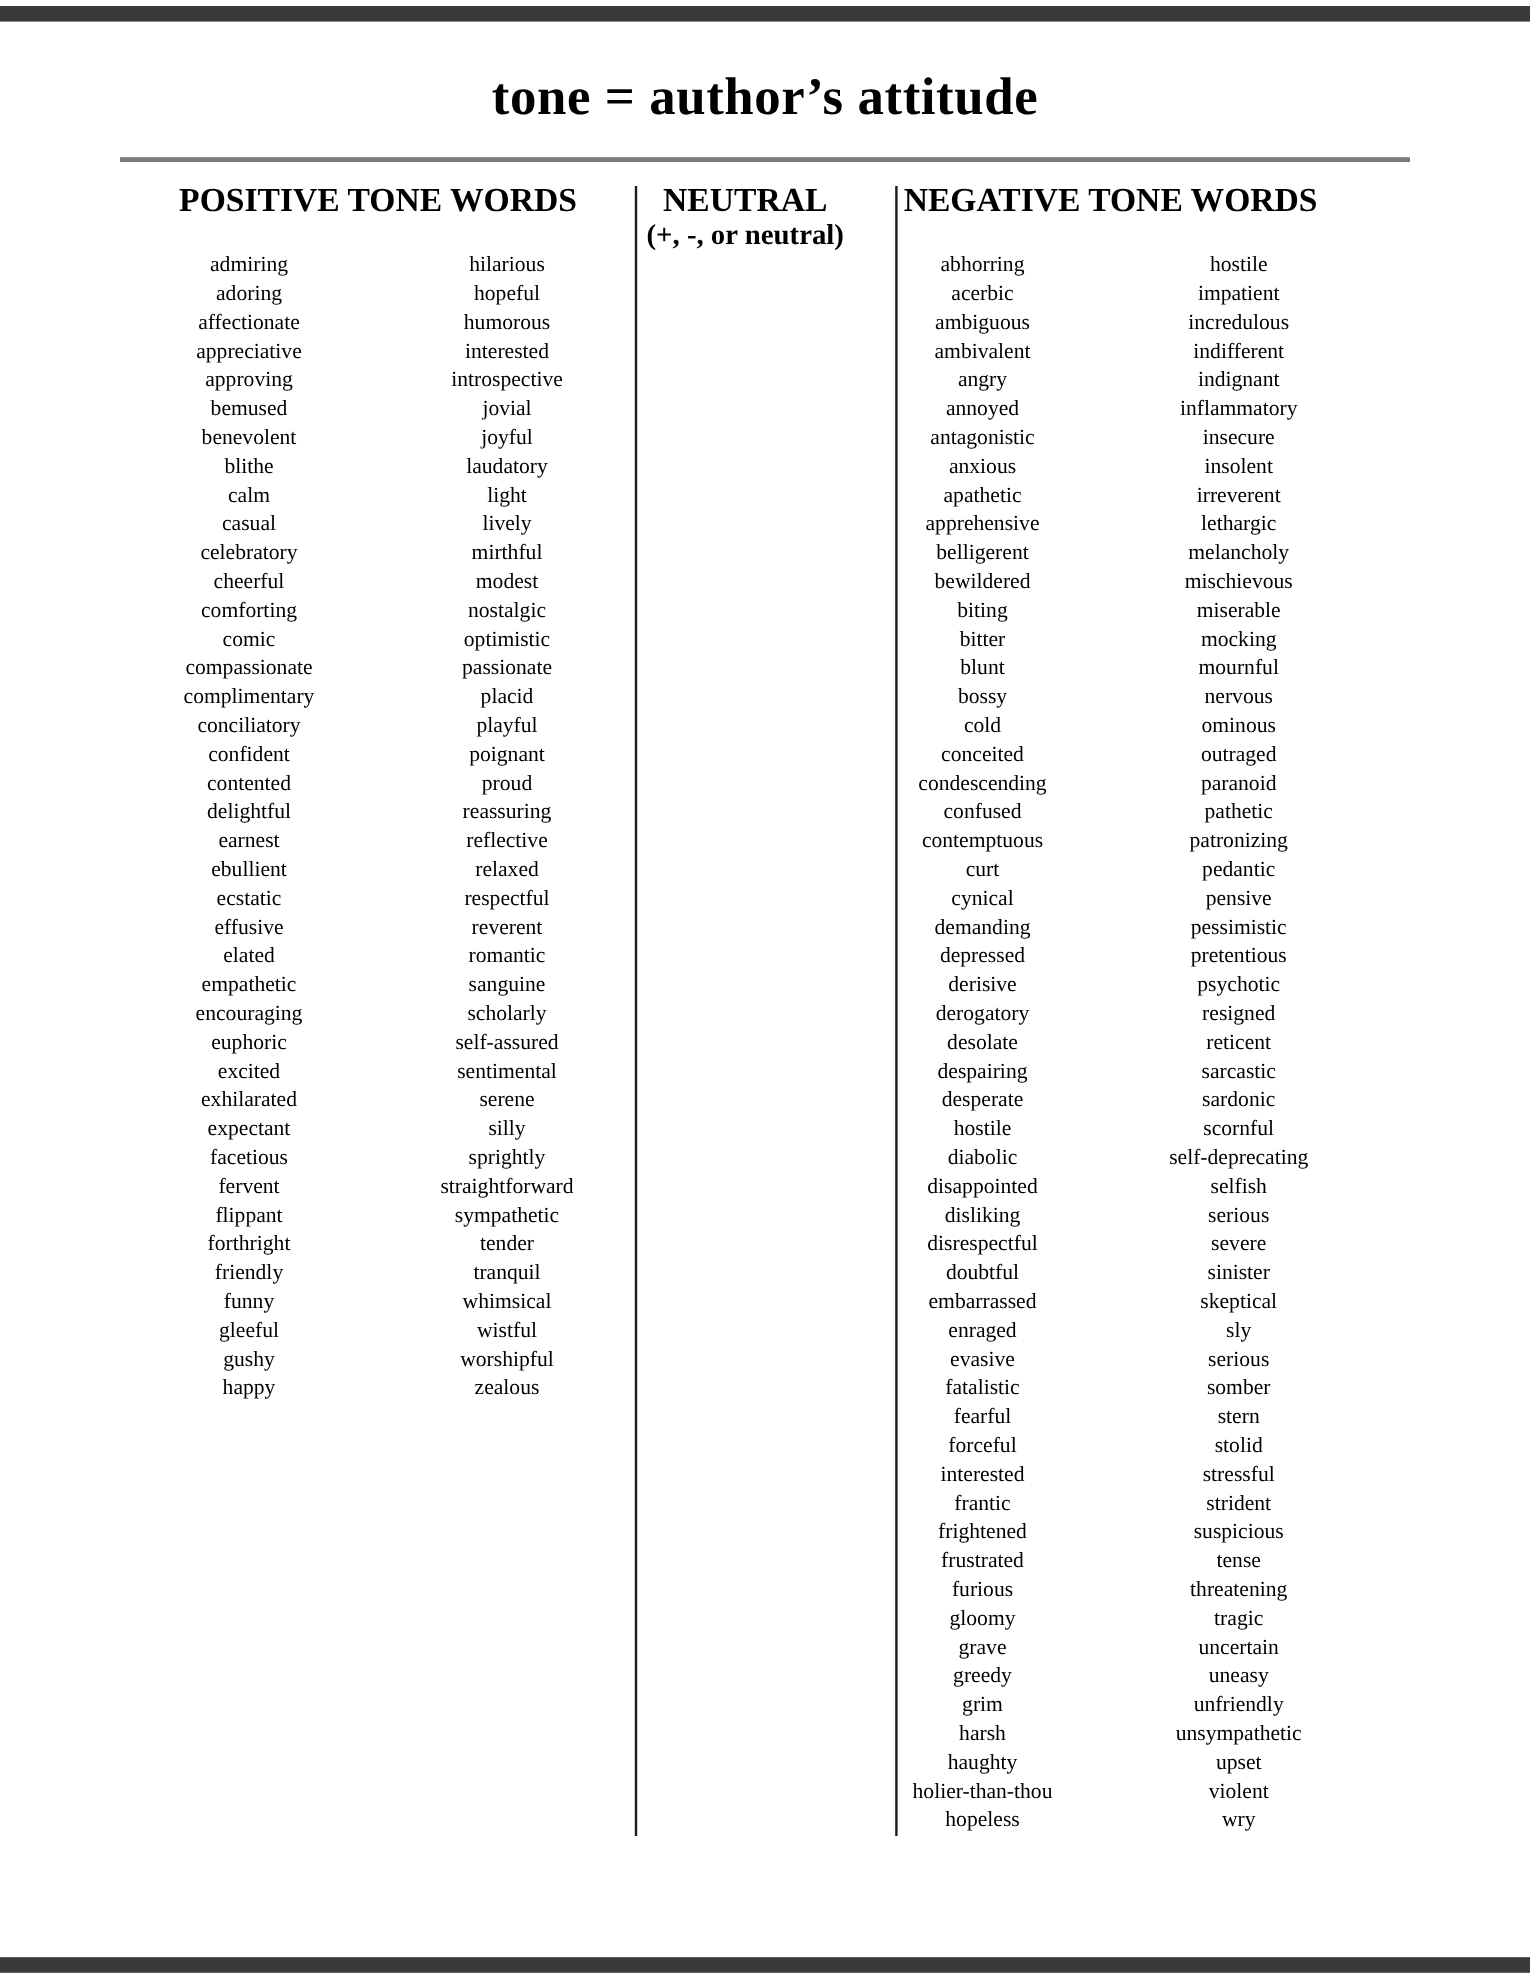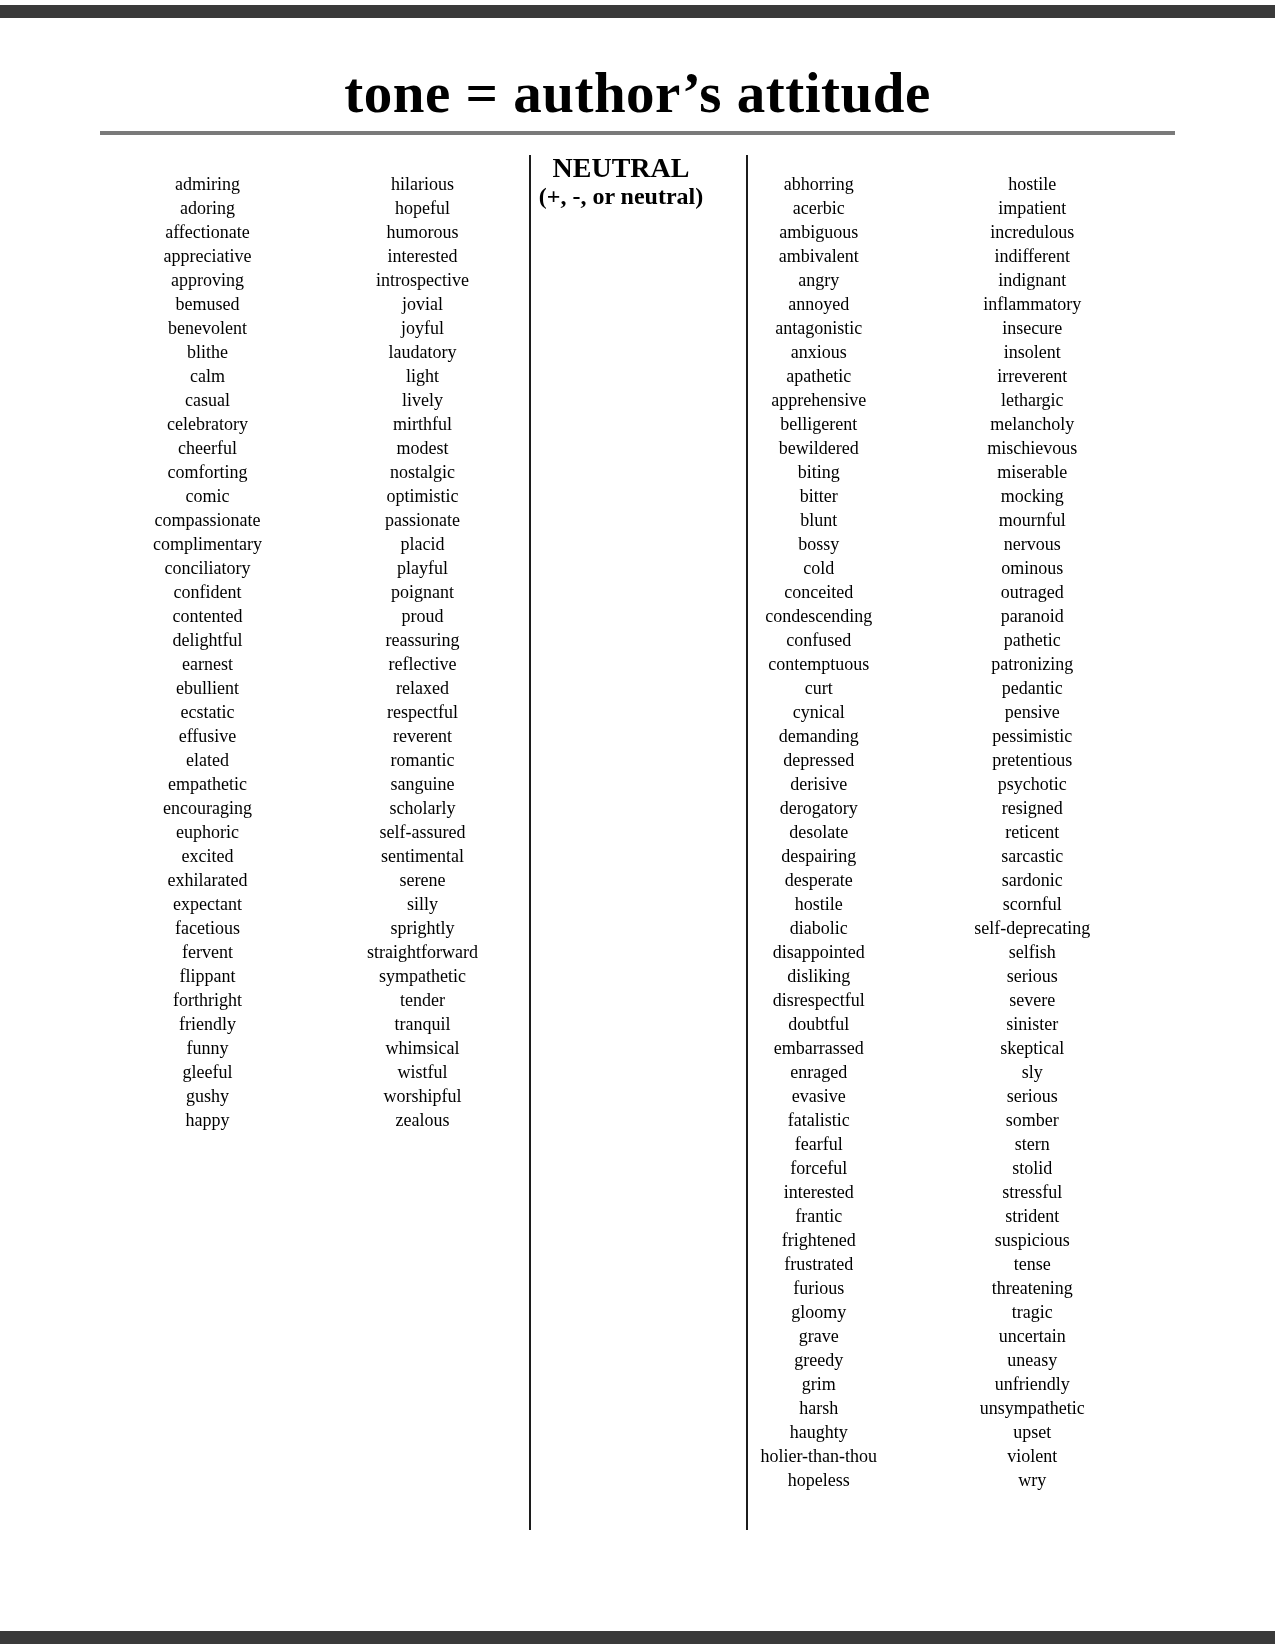--- a/index.html
+++ b/index.html
@@ -8,22 +8,22 @@
     width:1275px;height:1650px;
     background:#ffffff;
     overflow:hidden;
     font-family:"Liberation Serif","DejaVu Serif",serif;
     color:#000;
   }
   .scan-bar{position:absolute;left:0;width:100%;height:13px;background:#3a3a3a;}
   .scan-bar.top{top:5px;}
   .scan-bar.bottom{top:1631px;}
   .page-title{
-    position:absolute;top:64px;left:0;width:100%;
-    text-align:center;font-size:57px;font-weight:bold;
+    position:absolute;top:52px;left:0;width:100%;
+    text-align:center;font-size:44px;font-weight:bold;
     line-height:58px;margin:0;letter-spacing:0.5px;
   }
   .title-rule{
     position:absolute;top:131px;left:100px;width:1075px;height:4px;
     background:#7a7a7a;
   }
   .columns{
     position:absolute;top:150px;left:100px;width:1075px;
     display:flex;align-items:flex-start;
   }
@@ -55,20 +55,21 @@
 
   <div class="scan-bar top"></div>
 
   <h1 class="page-title">tone = author’s attitude</h1>
 
   <div class="title-rule"></div>
 
   <div class="columns">
 
     <section class="sec-positive">
+      <h2 class="sec-heading">POSITIVE TONE WORDS</h2>
       <div class="twocol">
         <div class="col">
             <div class="word">admiring</div>
             <div class="word">adoring</div>
             <div class="word">affectionate</div>
             <div class="word">appreciative</div>
             <div class="word">approving</div>
             <div class="word">bemused</div>
             <div class="word">benevolent</div>
             <div class="word">blithe</div>
@@ -149,20 +150,21 @@
           </div>
       </div>
     </section>
 
     <section class="sec-neutral">
       <h2 class="sec-heading">NEUTRAL</h2>
       <div class="sec-subheading">(+, -,  or neutral)</div>
     </section>
 
     <section class="sec-negative">
+      <h2 class="sec-heading">NEGATIVE TONE WORDS</h2>
       <div class="twocol">
         <div class="col">
             <div class="word">abhorring</div>
             <div class="word">acerbic</div>
             <div class="word">ambiguous</div>
             <div class="word">ambivalent</div>
             <div class="word">angry</div>
             <div class="word">annoyed</div>
             <div class="word">antagonistic</div>
             <div class="word">anxious</div>

